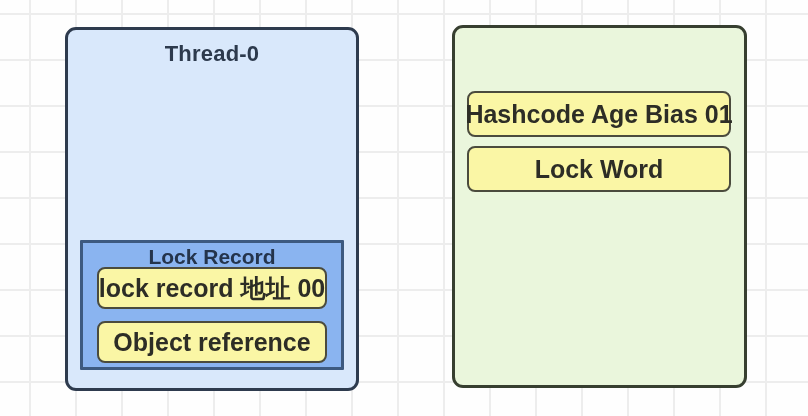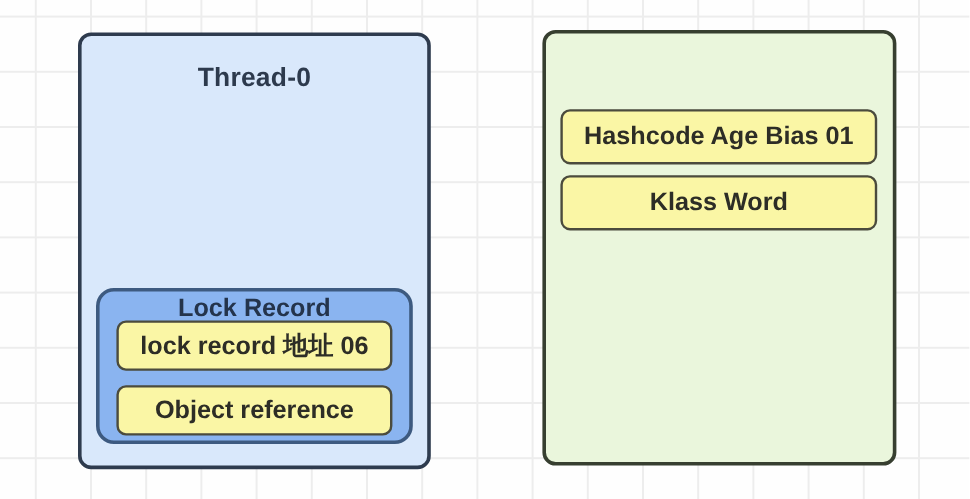--- a/index.html
+++ b/index.html
@@ -31,60 +31,60 @@
     font-size: 22px;
     letter-spacing: 0.2px;
   }
   #thread-box {
     left: 65px; top: 27px;
     width: 294px; height: 364px;
     background: var(--thread-fill, #d9e8fb);
     border: 3px solid var(--thread-border, #2e3b4e);
   }
   #thread-box .frame-title {
-    margin-top: 22px;
+    margin-top: 11px;
     color: var(--thread-title-color, #2d3a4d);
   }
   #object-box {
     left: 452px; top: 25px;
     width: 295px; height: 363px;
     background: var(--object-fill, #eaf6dc);
     border: 3px solid var(--object-border, #373f30);
   }
   #object-box .frame-title {
     margin-top: 13px;
     color: var(--object-title-color, #2e3a2c);
   }
   #lock-record-box {
     position: absolute;
     box-sizing: border-box;
     left: 12px; top: 210px;
     width: 264px; height: 130px;
     background: var(--lockrec-fill, #8ab4f0);
     border: 3px solid var(--lockrec-border, #3d5a80);
-    border-radius: 15px;
+    border-radius: 1px;
   }
   #lock-record-box .group-title {
     text-align: center;
     font-weight: bold;
     font-size: 21px;
     margin-top: 2px;
     color: var(--lockrec-title-color, #24344c);
   }
   .cell {
     position: absolute;
     box-sizing: border-box;
     background: var(--cell-fill, #faf6a5);
     border: 2.5px solid var(--cell-border, #4b4b3d);
     border-radius: 8px;
     display: flex;
     align-items: center;
     justify-content: center;
     font-weight: bold;
-    font-size: 21px;
+    font-size: 25px;
     color: var(--cell-text-color, #2d2d26);
     white-space: nowrap;
   }
   
   .lr-slot-0 { left: 14px; top: 24px;  width: 230px; height: 42px; }
   .lr-slot-1 { left: 14px; top: 78px;  width: 230px; height: 42px; }
   
   .obj-slot-0 { left: 12px; top: 63px;  width: 264px; height: 46px; }
   .obj-slot-1 { left: 12px; top: 118px; width: 264px; height: 46px; }
   .obj-slot-2 { left: 12px; top: 168px; width: 266px; height: 179px; border-radius: 10px; }
@@ -93,27 +93,27 @@
 <body>
 
 <div class="canvas">
 
   <div class="frame" id="thread-box">
     <div class="frame-title">Thread-0</div>
 
     <div id="lock-record-box">
       <div class="group-title">Lock Record</div>
 
-      <div class="cell lr-slot-0">lock record 地址 06</div>
+      <div class="cell lr-slot-0">lock record 地址 00</div>
 
       <div class="cell lr-slot-1">Object reference</div>
     </div>
   </div>
 
   <div class="frame" id="object-box">
 
     <div class="cell obj-slot-0">Hashcode Age Bias 01</div>
 
-    <div class="cell obj-slot-1">Klass Word</div>
+    <div class="cell obj-slot-1">Lock Word</div>
 
   </div>
 
 </div>
 
 </body></html>

